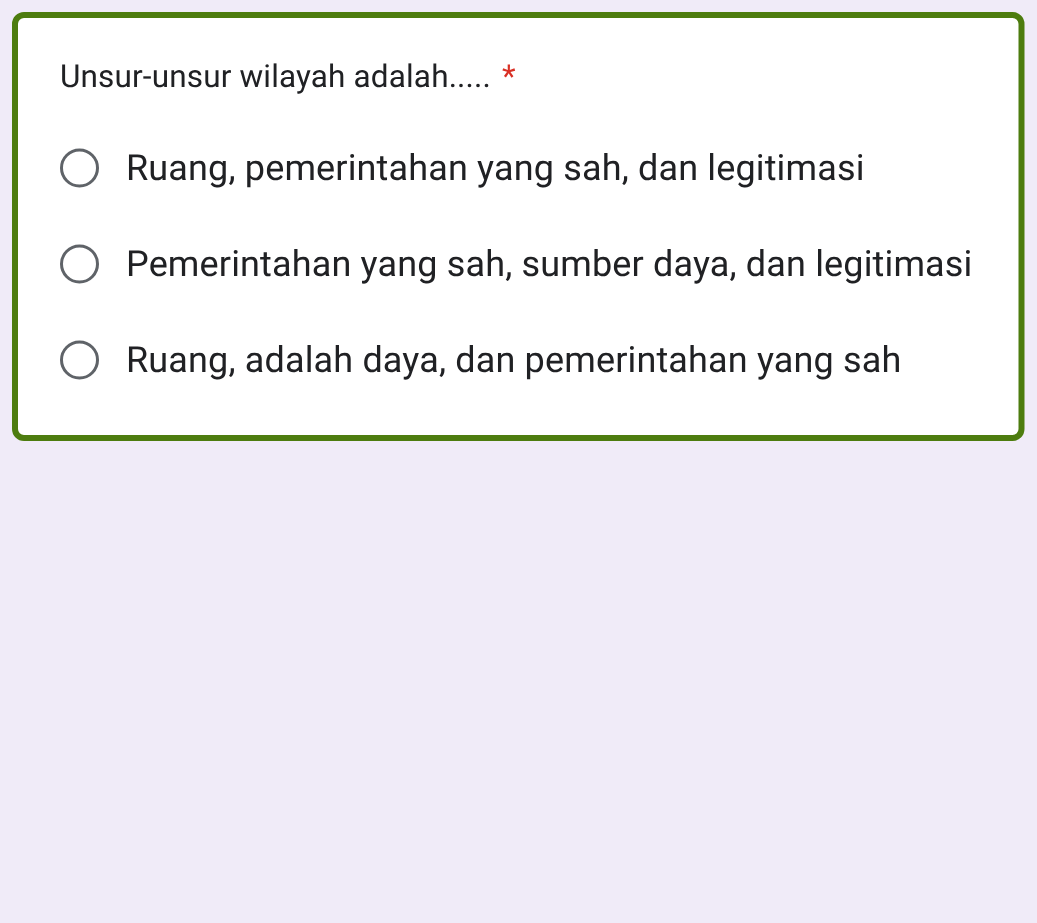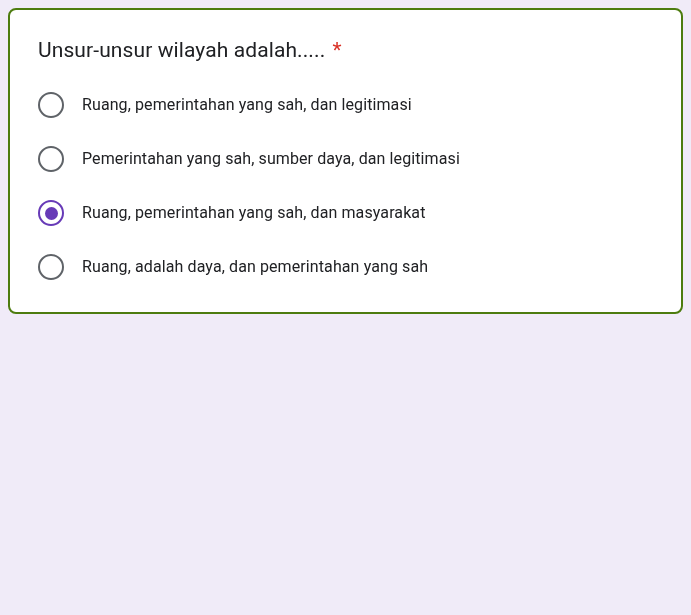--- a/index.html
+++ b/index.html
@@ -11,21 +11,21 @@
       font-family: 'Roboto', Arial, sans-serif;
       background-color: #f0ebf8;
       padding: 8px;
       width: 691px;
       height: 615px;
     }
     .card {
       background-color: #ffffff;
       border-radius: 8px;
       padding: 28px 28px 32px 28px;
-      border: 2px solid #4d7c0f;
+      border: 4px solid #4d7c0f;
     }
     .question-header {
       font-size: 21px;
       color: #202124;
       margin-bottom: 30px;
       font-weight: 400;
       letter-spacing: 0.1px;
     }
     .required {
       color: #d93025;
@@ -57,21 +57,21 @@
       border-color: #673ab7;
     }
     .radio.selected::after {
       content: '';
       width: 13px;
       height: 13px;
       border-radius: 50%;
       background-color: #673ab7;
     }
     .option-label {
-      font-size: 16px;
+      font-size: 24px;
       color: #202124;
       line-height: 1.5;
       font-weight: 400;
       letter-spacing: 0.1px;
       text-align: right;
     }
   </style>
 </head>
 <body>
 
@@ -83,21 +83,17 @@
   <div class="options">
     <div class="option">
       <div class="radio"></div>
       <div class="option-label">Ruang, pemerintahan yang sah, dan legitimasi</div>
     </div>
     <div class="option">
       <div class="radio"></div>
       <div class="option-label">Pemerintahan yang sah, sumber daya, dan legitimasi</div>
     </div>
     <div class="option">
-      <div class="radio selected"></div>
-      <div class="option-label">Ruang, pemerintahan yang sah, dan masyarakat</div>
-    </div>
-    <div class="option">
       <div class="radio"></div>
       <div class="option-label">Ruang, adalah daya, dan pemerintahan yang sah</div>
     </div>
   </div>
 </div>
 
 </body></html>

